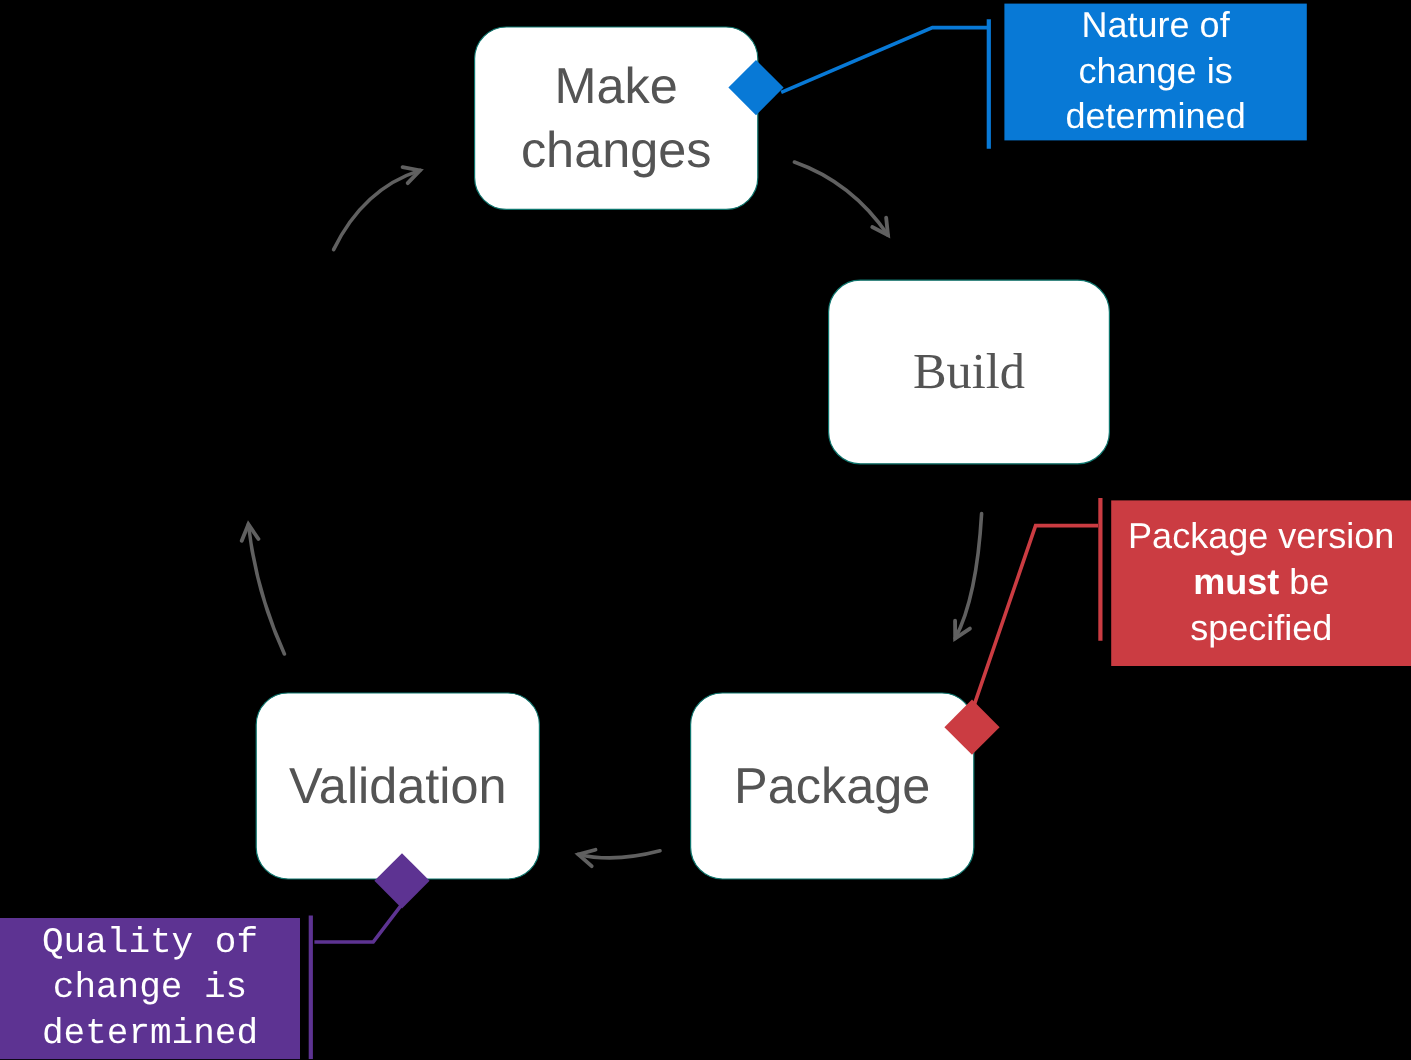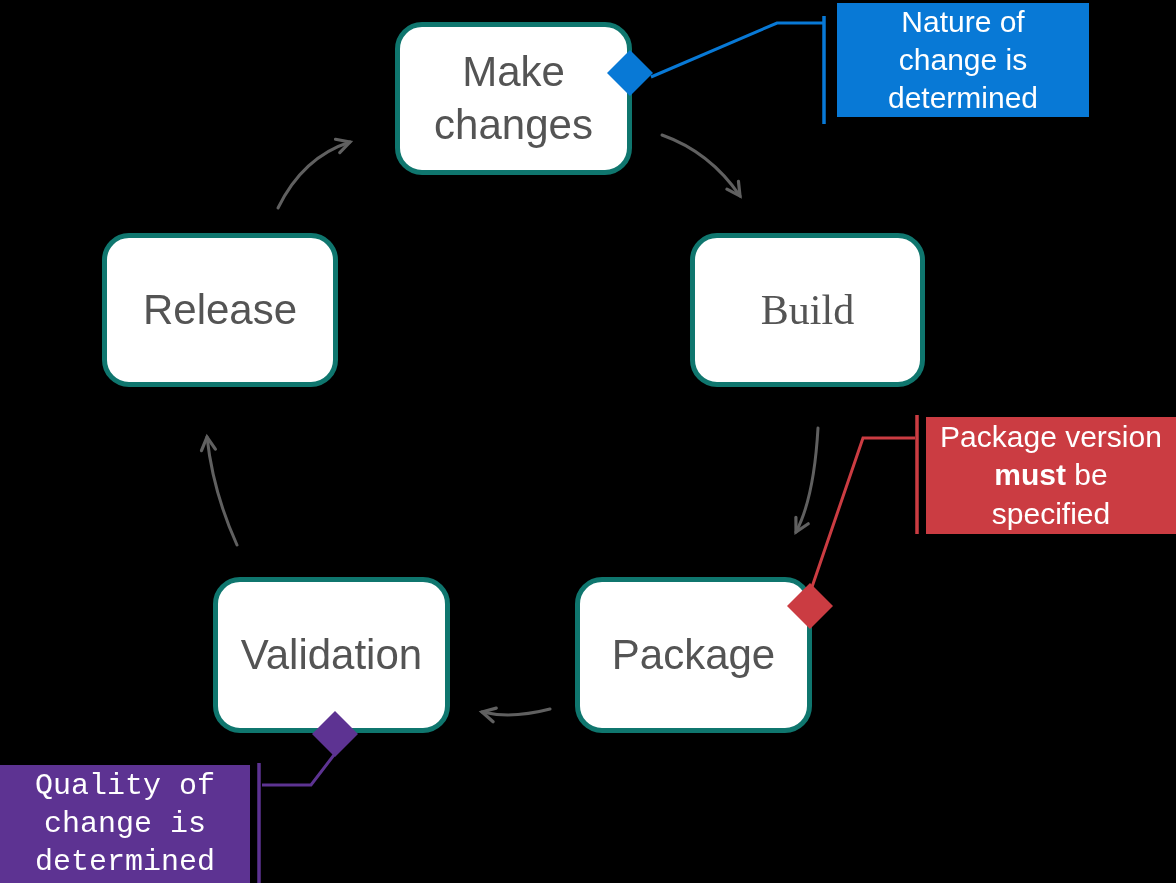--- a/index.html
+++ b/index.html
@@ -12,21 +12,21 @@
     position: relative;
     width: 1176px;
     height: 883px;
     background: #000000;
     overflow: hidden;
   }
   
   .node {
     position: absolute;
     background: #ffffff;
-    border: 5px solid #0f766e;
+    border: 1px solid #0f766e;
     border-radius: 27px;
     box-sizing: border-box;
     display: flex;
     align-items: center;
     justify-content: center;
     text-align: center;
     color: #545454;
     font-size: 42px;
     line-height: 1.25;
   }
@@ -43,21 +43,21 @@
     box-sizing: border-box;
     display: flex;
     align-items: center;
     justify-content: center;
     text-align: center;
     color: #ffffff;
     font-size: 30px;
     line-height: 1.27;
   }
   .callout-blue   { left: 837px; top: 3px;   width: 252px; height: 114px; background: #0879d6; }
-  .callout-red    { left: 926px; top: 417px; width: 250px; height: 117px; background: #cb3c42; justify-content: center; }
+  .callout-red    { left: 926px; top: 417px; width: 250px; height: 138px; background: #cb3c42; justify-content: center; }
   .callout-purple { left: 0px;   top: 765px; width: 250px; height: 118px; background: #5d3392; font-family: Liberation Mono, monospace; }
   .callout strong { font-weight: bold; }
 
   
   .overlay {
     position: absolute;
     left: 0; top: 0;
     width: 1176px;
     height: 883px;
     pointer-events: none;
@@ -72,23 +72,20 @@
     <div class="node-label">Make changes</div>
   </div>
   <div class="node node-build">
     <div class="node-label">Build</div>
   </div>
   <div class="node node-package">
     <div class="node-label">Package</div>
   </div>
   <div class="node node-validation">
     <div class="node-label">Validation</div>
-  </div>
-  <div class="node node-release">
-    <div class="node-label">Release</div>
   </div>
 
   <div class="callout callout-blue">
     <div>
       <span>Nature of</span><br>
       <span>change is</span><br>
       <span>determined</span>
     </div>
   </div>
 

